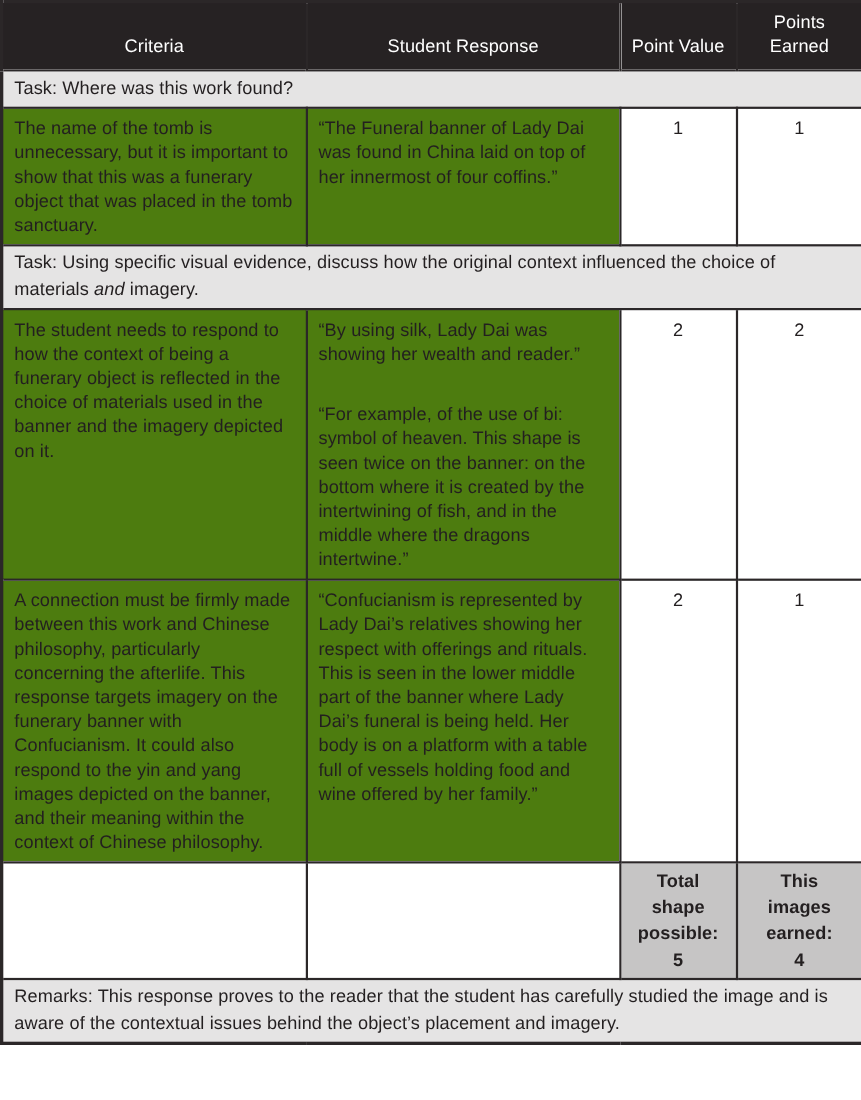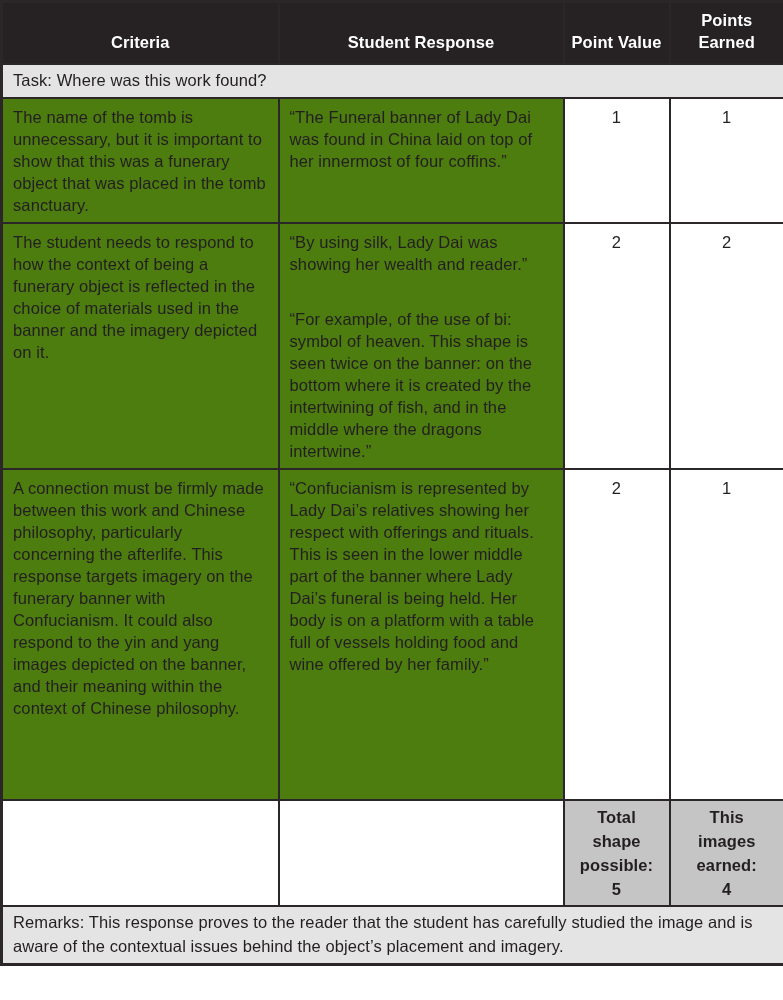--- a/index.html
+++ b/index.html
@@ -25,21 +25,21 @@
   td,th{
     border:2px solid var(--border);
     overflow:hidden;
     letter-spacing:0.1px;
   }
   
   thead th{
     background:var(--header-bg);
     color:#ffffff;
     font-size:16.5px;
-    font-weight:bold;
+    font-weight:normal;
     text-align:center;
     vertical-align:bottom;
     padding:6px 4px 9px 4px;
     line-height:1.35;
     border-left:2px solid #ffffff;
     border-top:none;
     border-bottom:none;
   }
   thead th:first-child{border-left:3px solid var(--border);}
   tr.header-row{height:57px;}
@@ -67,21 +67,21 @@
   td.num{
     background:#ffffff;
     vertical-align:top;
     text-align:center;
     font-size:16.5px;
     line-height:22px;
     padding-top:7px;
   }
   tr.content-1{height:122px;}
   tr.content-2{height:176px;}
-  tr.content-3{height:331px;}
+  tr.content-3{height:257px;}
   .para:empty{display:none;}
   .para + .para{margin-top:33px;}
   
   tr.totals-row{height:97px;}
   td.totals-cell{
     background:var(--totals-bg);
     font-weight:bold;
     text-align:center;
     vertical-align:middle;
     font-size:16.5px;
@@ -119,20 +119,23 @@
       <td class="cell">
           <div class="para">The name of the tomb is unnecessary, but it is important to show that this was a funerary object that was placed in the tomb sanctuary.</div>
         </td>
       <td class="cell">
           <div class="para">“The Funeral banner of Lady Dai was found in China laid on top of her innermost of four coffins.”</div>
         </td>
       <td class="num">1</td>
       <td class="num">1</td>
     </tr>
 
+    <tr class="task-2">
+      <td class="banner" colspan="4"><span>Task: Using specific visual evidence, discuss how the original context influenced the choice of materials </span><em>and</em><span> imagery.</span></td>
+    </tr>
 
     <tr class="content-2">
       <td class="cell">
           <div class="para">The student needs to respond to how the context of being a funerary object is reflected in the choice of materials used in the banner and the imagery depicted on it.</div>
         </td>
       <td class="cell">
           <div class="para">“By using silk, Lady Dai was showing her wealth and reader.”</div>
           <div class="para">“For example, of the use of bi: symbol of heaven. This shape is seen twice on the banner: on the bottom where it is created by the intertwining of fish, and in the middle where the dragons intertwine.”</div>
         </td>
       <td class="num">2</td>

